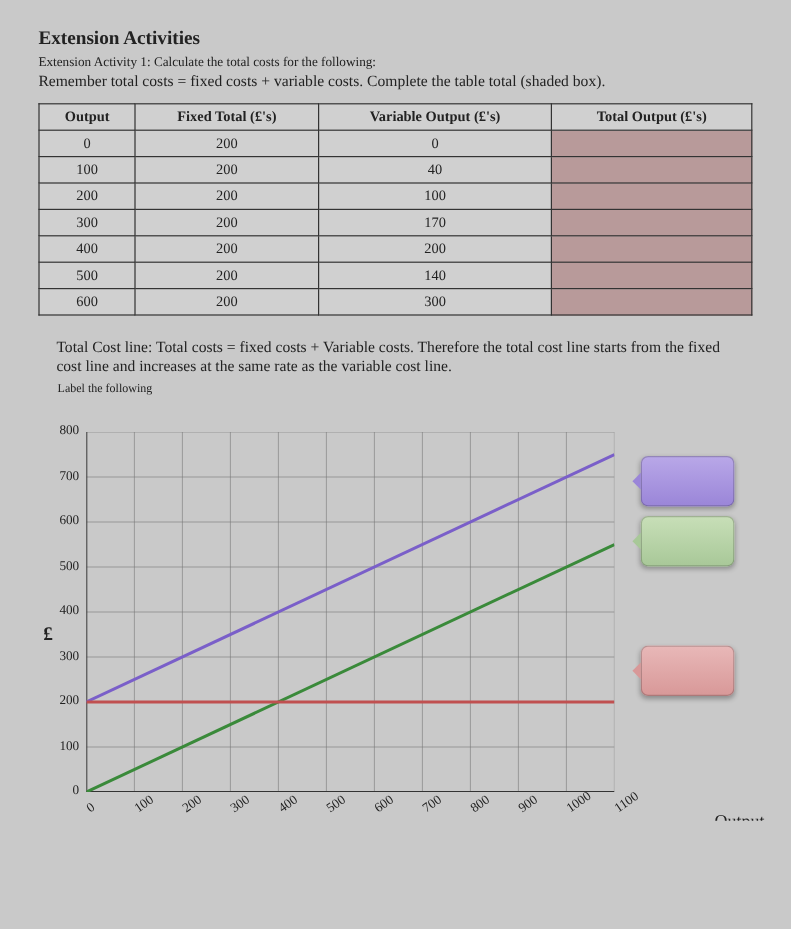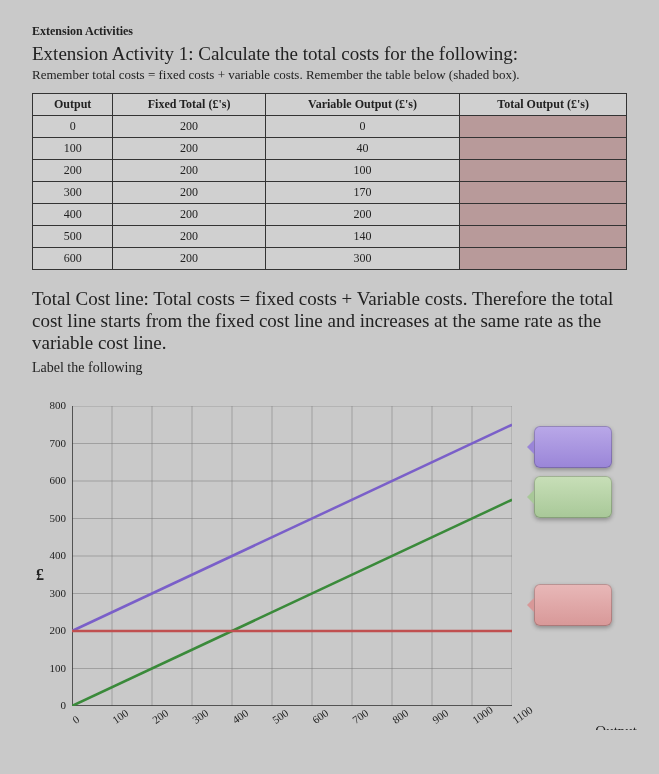--- a/index.html
+++ b/index.html
@@ -1,24 +1,24 @@
 <!DOCTYPE html>
 <html><head>
 <meta charset="utf-8">
 <style>
 body{margin:0;padding:24px 32px;background:#c9c9c9;font-family:Georgia,serif;color:#222;width:659px;box-sizing:border-box}
-h1{font-size:12px;font-weight:bold;margin:0 0 4px}
-.sub{font-size:19px;margin:0 0 2px}
+h1{font-size:16px;font-weight:bold;margin:0 0 4px}
+.sub{font-size:11px;margin:0 0 2px}
 .note{font-size:13px;margin:0 0 10px}
 table{border-collapse:collapse;width:100%;font-size:12px;background:#d0d0d0}
 th,td{border:1px solid #333;padding:3px 6px;text-align:center}
 th{font-weight:bold}
 .shade{background:#b89a9a}
-.para{font-size:19px;margin:18px 0 6px}
-.lbl{font-size:14px;margin:0 0 20px}
+.para{font-size:13px;margin:18px 15px 6px}
+.lbl{font-size:10px;margin:0 16px 20px}
 .chart-wrap{position:relative;margin-left:40px;margin-top:30px}
 .yaxis{position:absolute;left:-36px;top:160px;font-size:16px;font-weight:bold}
 .xaxis{position:absolute;right:-10px;bottom:-34px;font-size:15px}
 .plot{position:relative;width:440px;height:300px}
 .grid line{stroke:#777;stroke-width:0.5}
 .axis line{stroke:#333;stroke-width:1.5}
 .tick{position:absolute;font-size:11px}
 .tx{transform:rotate(-35deg);transform-origin:left top}
 .callouts{position:absolute;right:-100px;top:20px;display:flex;flex-direction:column;gap:8px}
 .callout{width:78px;height:42px;border-radius:6px;box-shadow:inset 0 0 0 1px rgba(0,0,0,.2),0 2px 4px rgba(0,0,0,.3);position:relative}
@@ -29,21 +29,21 @@
 .c-green::before{border-right-color:#a8c898}
 .c-red{background:linear-gradient(#e8b8b8,#d89898)}
 .c-red::before{border-right-color:#d89898}
 .gap{height:50px}
 </style>
 </head>
 <body>
 
 <h1>Extension Activities</h1>
 <p class="sub">Extension Activity 1: Calculate the total costs for the following:</p>
-<p class="note">Remember total costs = fixed costs + variable costs. Remember the table below (shaded box).</p>
+<p class="note">Remember total costs = fixed costs + variable costs. Complete the table total (shaded box).</p>
 
 <table>
 <thead>
       <tr>
 <th>Output</th>
 <th>Fixed Total (£'s)</th>
 <th>Variable Output (£'s)</th>
 <th>Total Output (£'s)</th>
 </tr>
     </thead>

